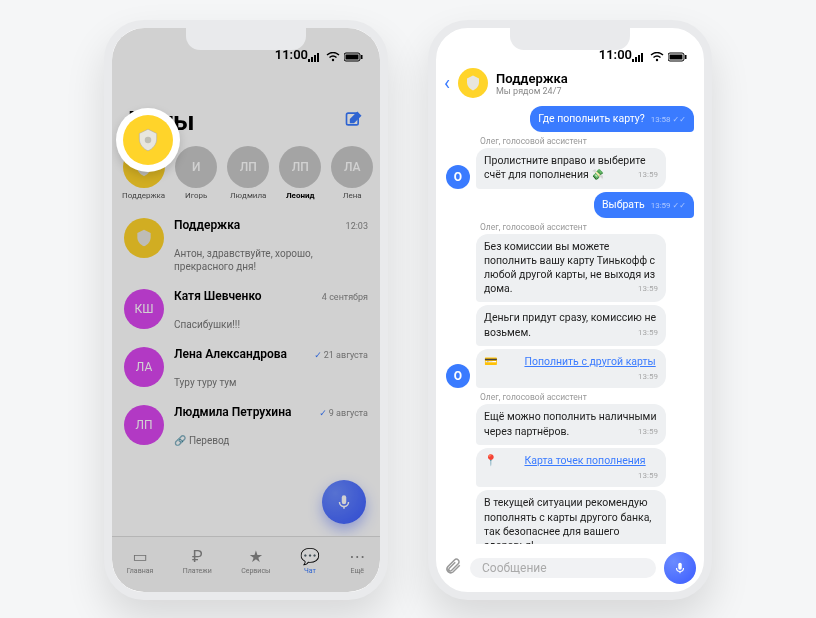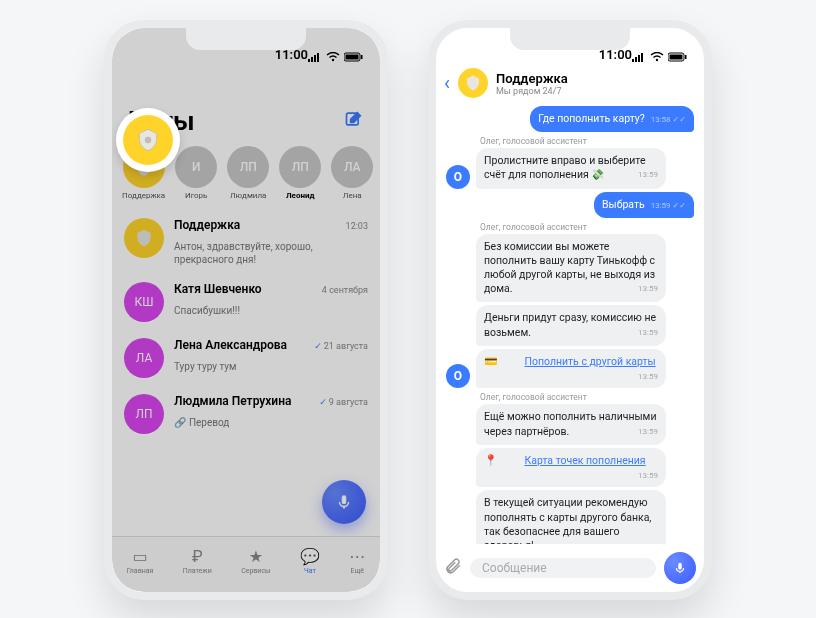--- a/index.html
+++ b/index.html
@@ -67,21 +67,21 @@
   .chatrow .av {
     width:40px; height:40px; border-radius:50%; background:#d946ef;
     display:flex; align-items:center; justify-content:center;
     font-size:12px; color:#fff; flex-shrink:0;
   }
   .chatrow .av.support { background:#ffd42a; }
   .chatrow .txt { flex:1; min-width:0; }
   .chatrow .line1 { display:flex; justify-content:space-between; align-items:baseline; }
   .chatrow .nm { font-size:12px; font-weight:600; }
   .chatrow .tm { font-size:9px; color:#888; }
-  .chatrow .prev { font-size:10px; color:#777; margin-top:8px; line-height:1.3; }
+  .chatrow .prev { font-size:10px; color:#777; margin-top:15px; line-height:1.3; }
   .tick { color:#3a7bff; font-size:9px; margin-right:2px; }
 
   .tabbar {
     position:absolute; bottom:0; left:0; right:0; height:56px;
     border-top:1px solid #ddd; background:#fafafa;
     display:flex; justify-content:space-around; align-items:center;
     padding-bottom:6px;
   }
   .tab { text-align:center; font-size:7px; color:#888; }
   .tab.active { color:#3a7bff; }

